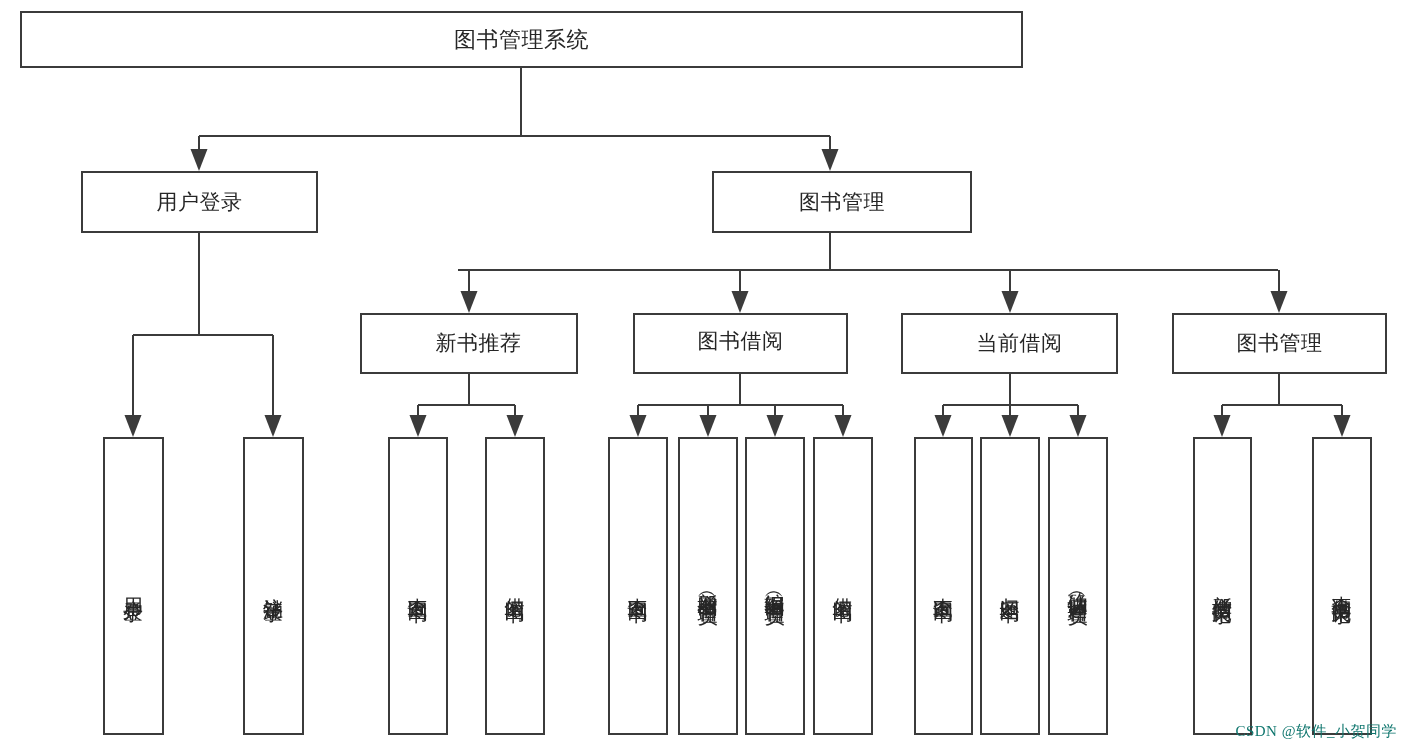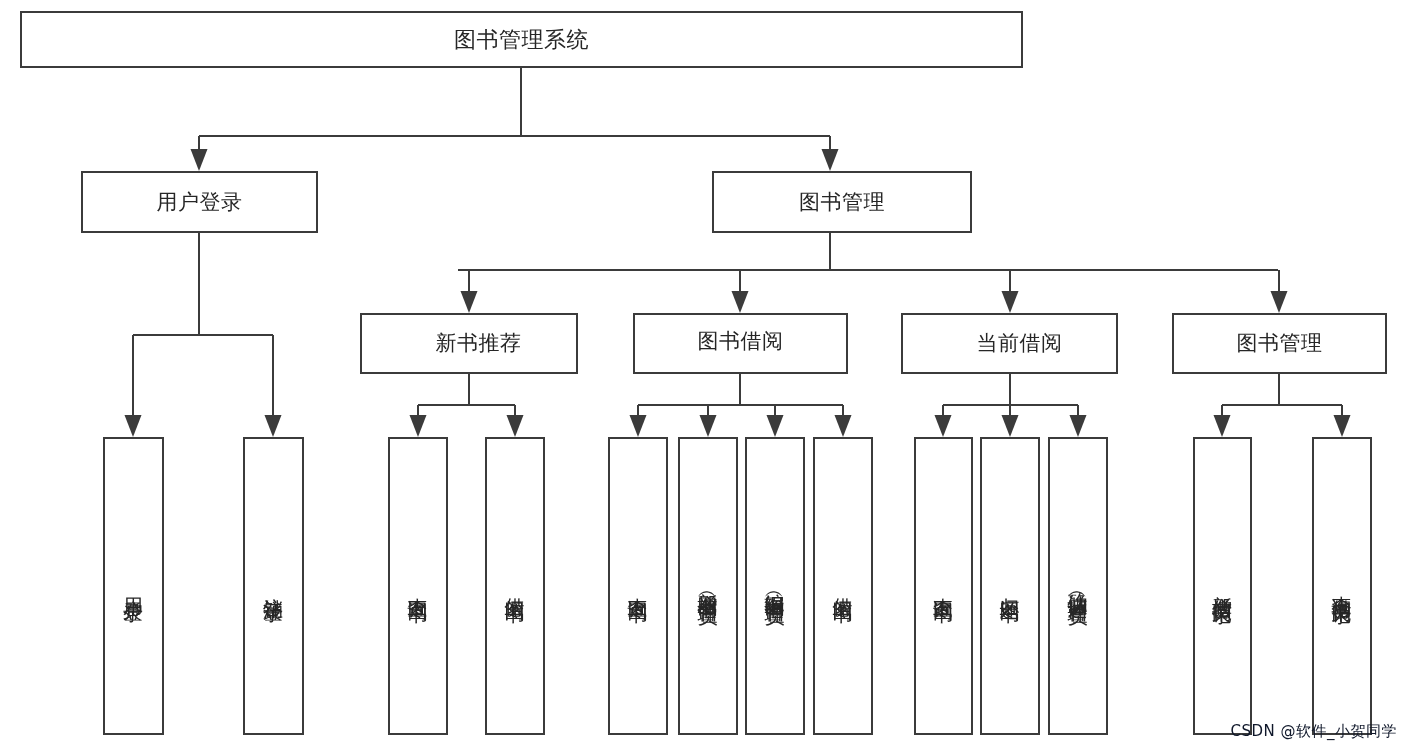--- a/index.html
+++ b/index.html
@@ -184,14 +184,14 @@
         <span class="label" style="color: rgb(38, 38, 38);">确认归还（管理员）</span>
       </div>
       <div class="node vert" style="left: 1193px; top: 437px; width: 59px; height: 298px; border-color: rgb(59, 59, 59); background: rgb(255, 255, 255);">
         <span class="label" style="color: rgb(38, 38, 38);">新增借阅记录</span>
       </div>
       <div class="node vert" style="left: 1312px; top: 437px; width: 60px; height: 298px; border-color: rgb(59, 59, 59); background: rgb(255, 255, 255);">
         <span class="label" style="color: rgb(38, 38, 38);">查询借阅记录</span>
       </div>
     </div>
 
-  <div id="watermark" style="color: #0f172a;">CSDN @软件_小贺同学</div>
+  <div id="watermark" style="color: #0f766e; font-family: Liberation Serif, serif;">CSDN @软件_小贺同学</div>
 </div>
 
 </body></html>

